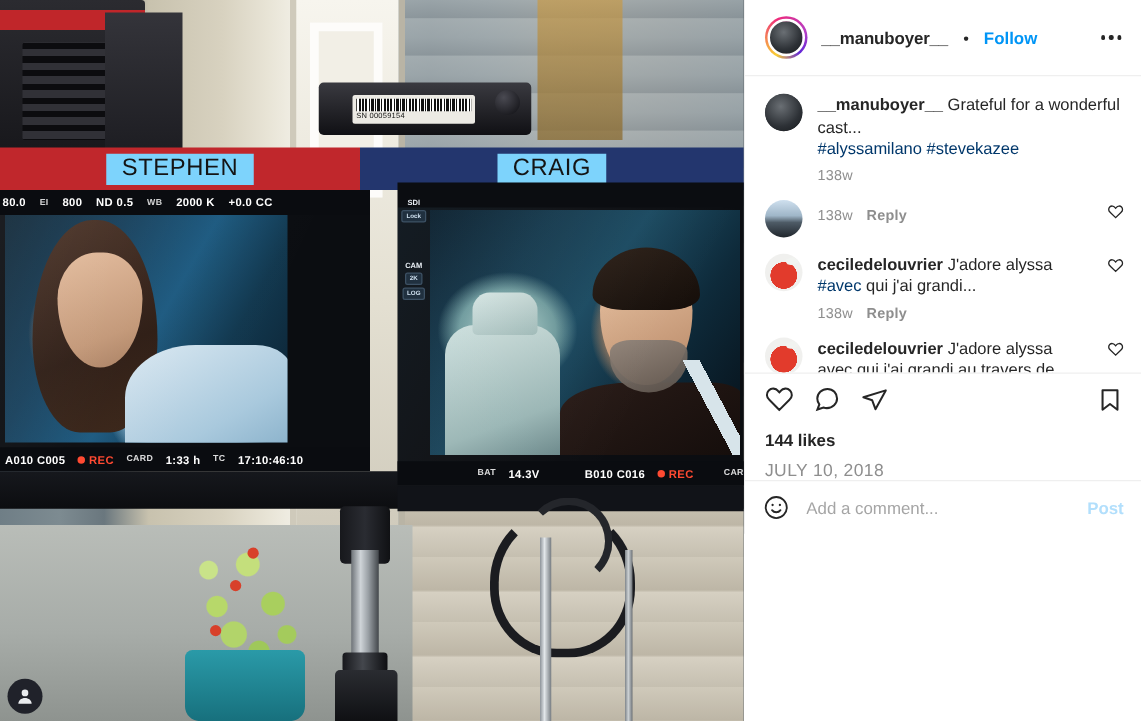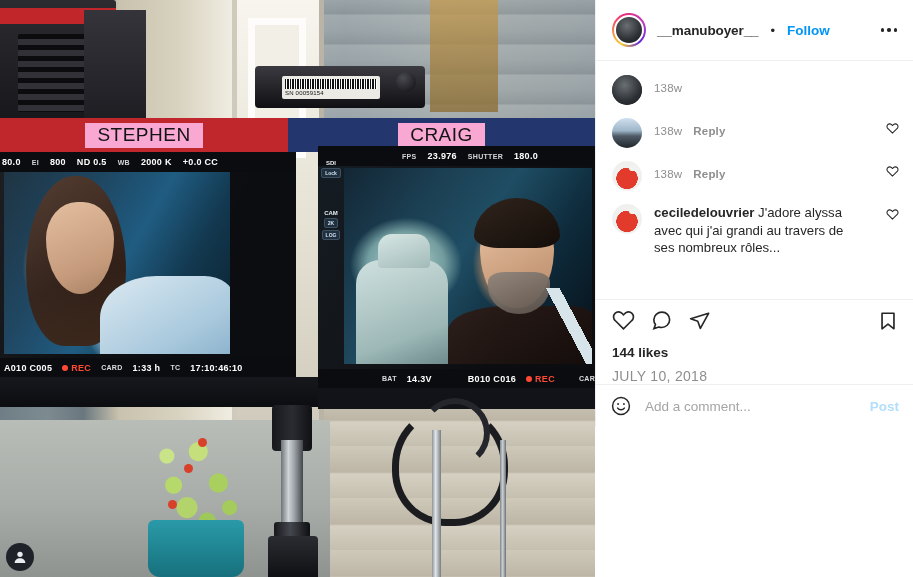--- a/index.html
+++ b/index.html
@@ -98,21 +98,21 @@
     opacity: .75;
   }
   
   .tape {
     position: absolute; top: 118px; height: 34px;
     display: flex; align-items: center; justify-content: center;
   }
   .tape-red { left: 0; width: 288px; background: #c0272c; }
   .tape-blue { left: 288px; width: 307px; background: #23366e; }
   .tape-label {
-    background: #f9a8d4; color: #141414;
+    background: #7dd3fc; color: #141414;
     font-size: 19px; letter-spacing: .5px; padding: 1px 12px 2px;
     font-family: "Liberation Sans", sans-serif;
   }
   
   .mon {
     position: absolute; background: #0b0d11; overflow: hidden;
   }
   .mon-left { left: -4px; top: 152px; width: 300px; height: 225px; }
   .mon-right { left: 318px; top: 146px; width: 280px; height: 243px; }
   .osd-row {
@@ -444,27 +444,20 @@
       <div class="shot-b">
         <div class="seat-b"></div>
         <div class="headrest-b"></div>
         <div class="suit-b"></div>
         <div class="face-b"></div>
         <div class="hair-b"></div>
         <div class="beard-b"></div>
         <div class="belt-b"></div>
       </div>
       <div class="mon-right-sheen"></div>
-      <div class="osd-row">
-        <span style="margin-left:78px" class="lbl">FPS</span>
-        <span>23.976</span>
-        <span class="lbl">SHUTTER</span>
-        <span>180.0</span>
-
-      </div>
     </div>
 
     <div class="bezel">
       <span>SDI</span>
       <span class="btn">Lock</span>
       <span class="gap"></span>
       <span>CAM</span>
       <span class="btn">2K</span>
       <span class="btn">LOG</span>
     </div>
@@ -518,20 +511,25 @@
       </div>
     </div>
 
     <div class="feed">
 
       <div class="entry">
         <div class="avatar-sm">
           <div class="ring-inner" style="border:0"></div>
         </div>
         <div class="entry-body">
+          <div class="ctext">
+            <b>__manuboyer__</b>
+            <span>Grateful for a wonderful cast...</span><br>
+            <span class="tag">#alyssamilano #stevekazee</span>
+          </div>
           <div class="meta">
             <span>138w</span>
           </div>
         </div>
       </div>
 
       <div class="entry">
         <div class="avatar-sm av-photo"></div>
         <div class="entry-body">
           <div class="meta">
@@ -542,20 +540,24 @@
         <span class="heart-sm">
           <svg width="13" height="13" viewBox="0 0 24 24" fill="none" stroke="currentColor" stroke-width="2">
             <path d="M12 20.5 3.8 12.4a5 5 0 1 1 7-7l1.2 1.2 1.2-1.2a5 5 0 1 1 7 7z"></path>
           </svg>
         </span>
       </div>
 
       <div class="entry">
         <div class="avatar-sm av-apple"></div>
         <div class="entry-body">
+          <div class="ctext">
+            <b>ceciledelouvrier</b>
+            <span>J'adore alyssa </span><span class="tag">#avec</span><span> qui j'ai grandi...</span>
+          </div>
           <div class="meta">
             <span>138w</span>
             <span class="reply">Reply</span>
           </div>
         </div>
         <span class="heart-sm">
           <svg width="13" height="13" viewBox="0 0 24 24" fill="none" stroke="currentColor" stroke-width="2">
             <path d="M12 20.5 3.8 12.4a5 5 0 1 1 7-7l1.2 1.2 1.2-1.2a5 5 0 1 1 7 7z"></path>
           </svg>
         </span>

